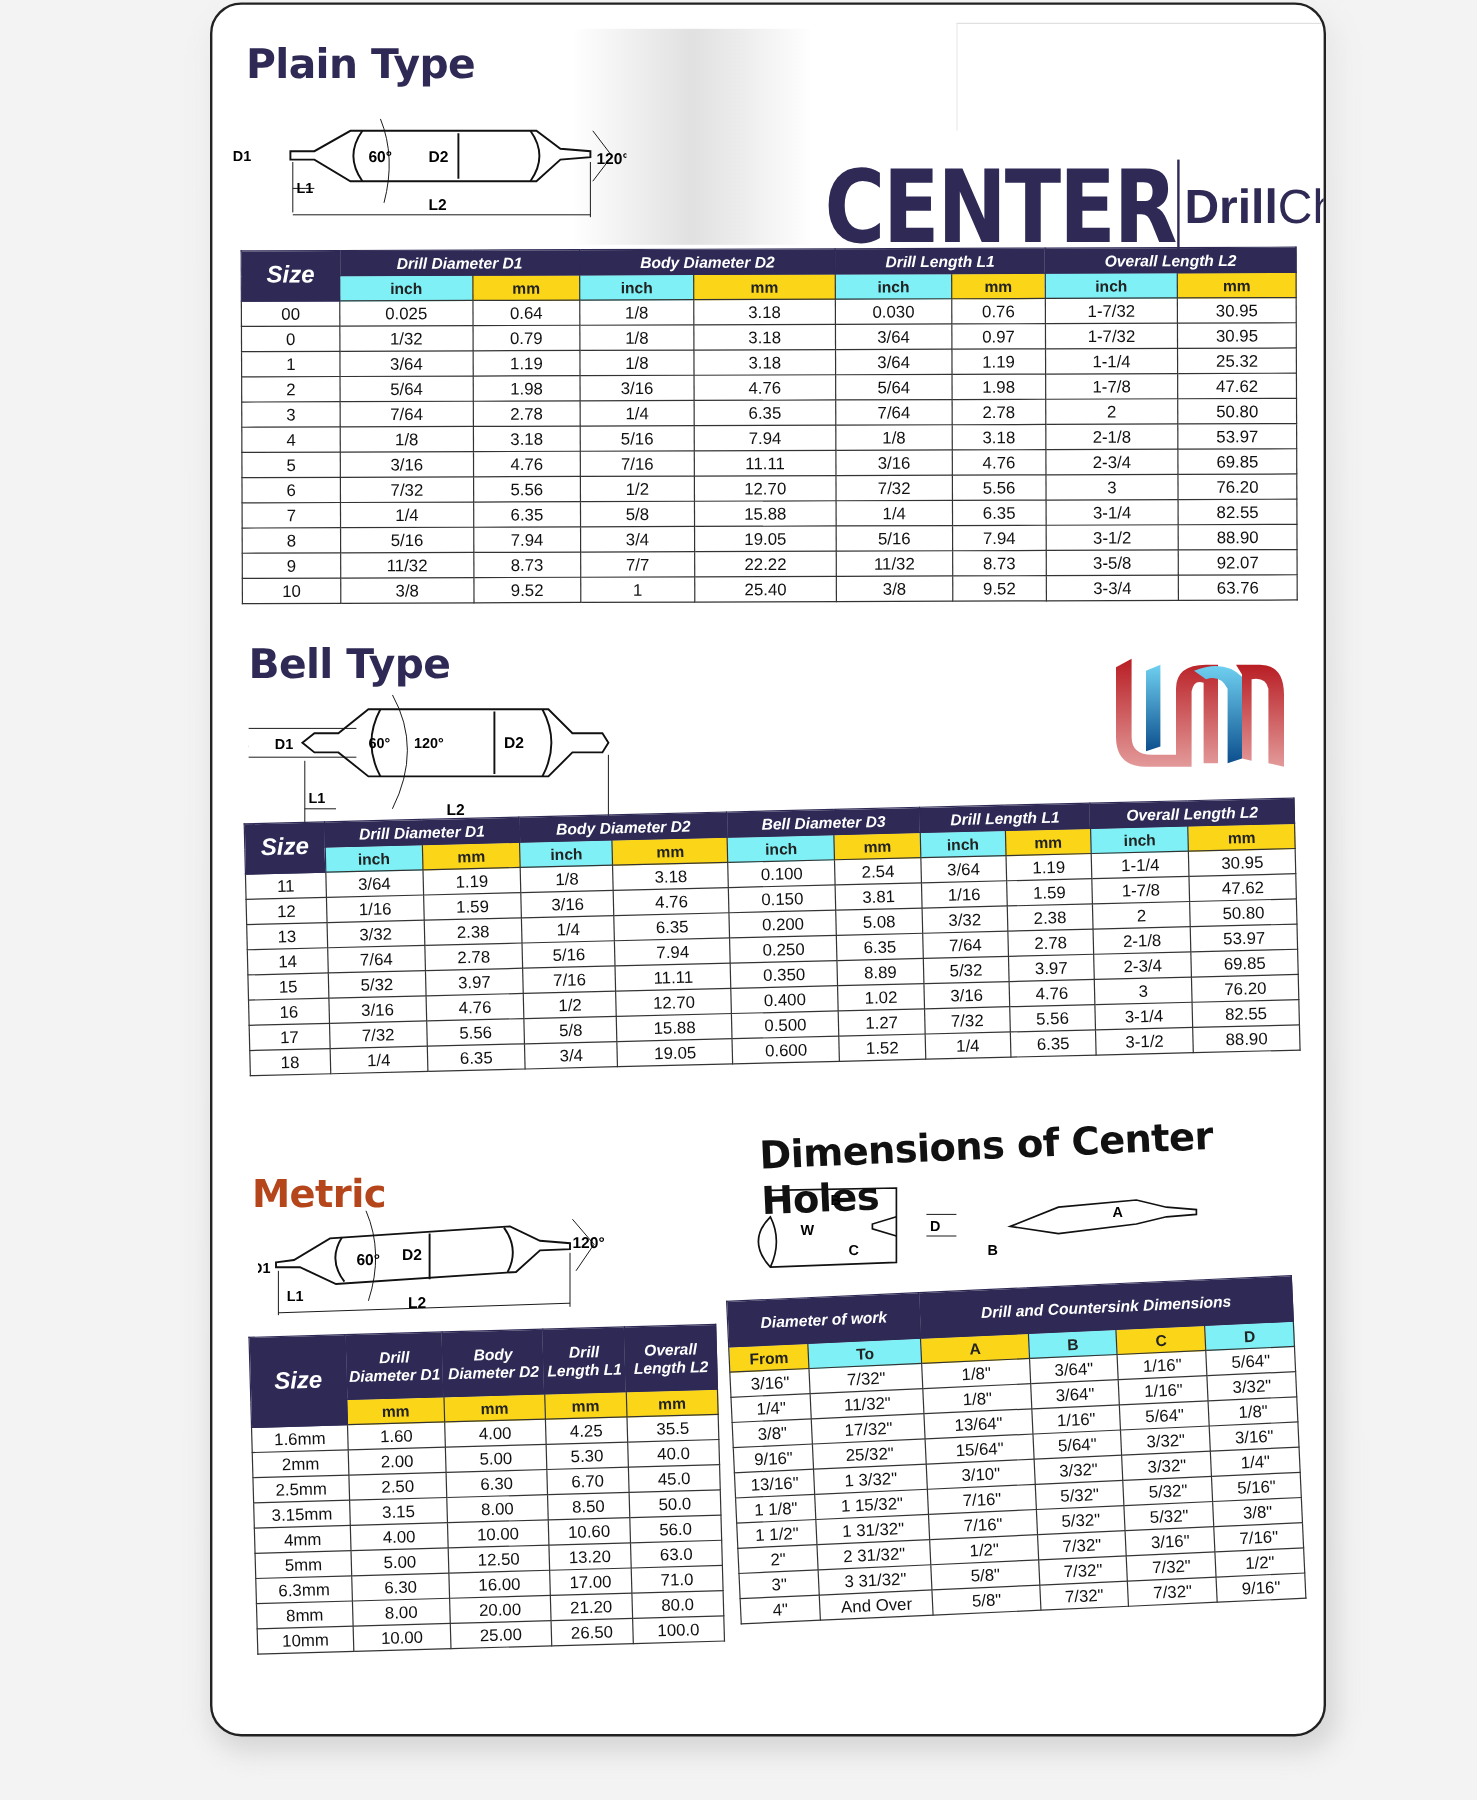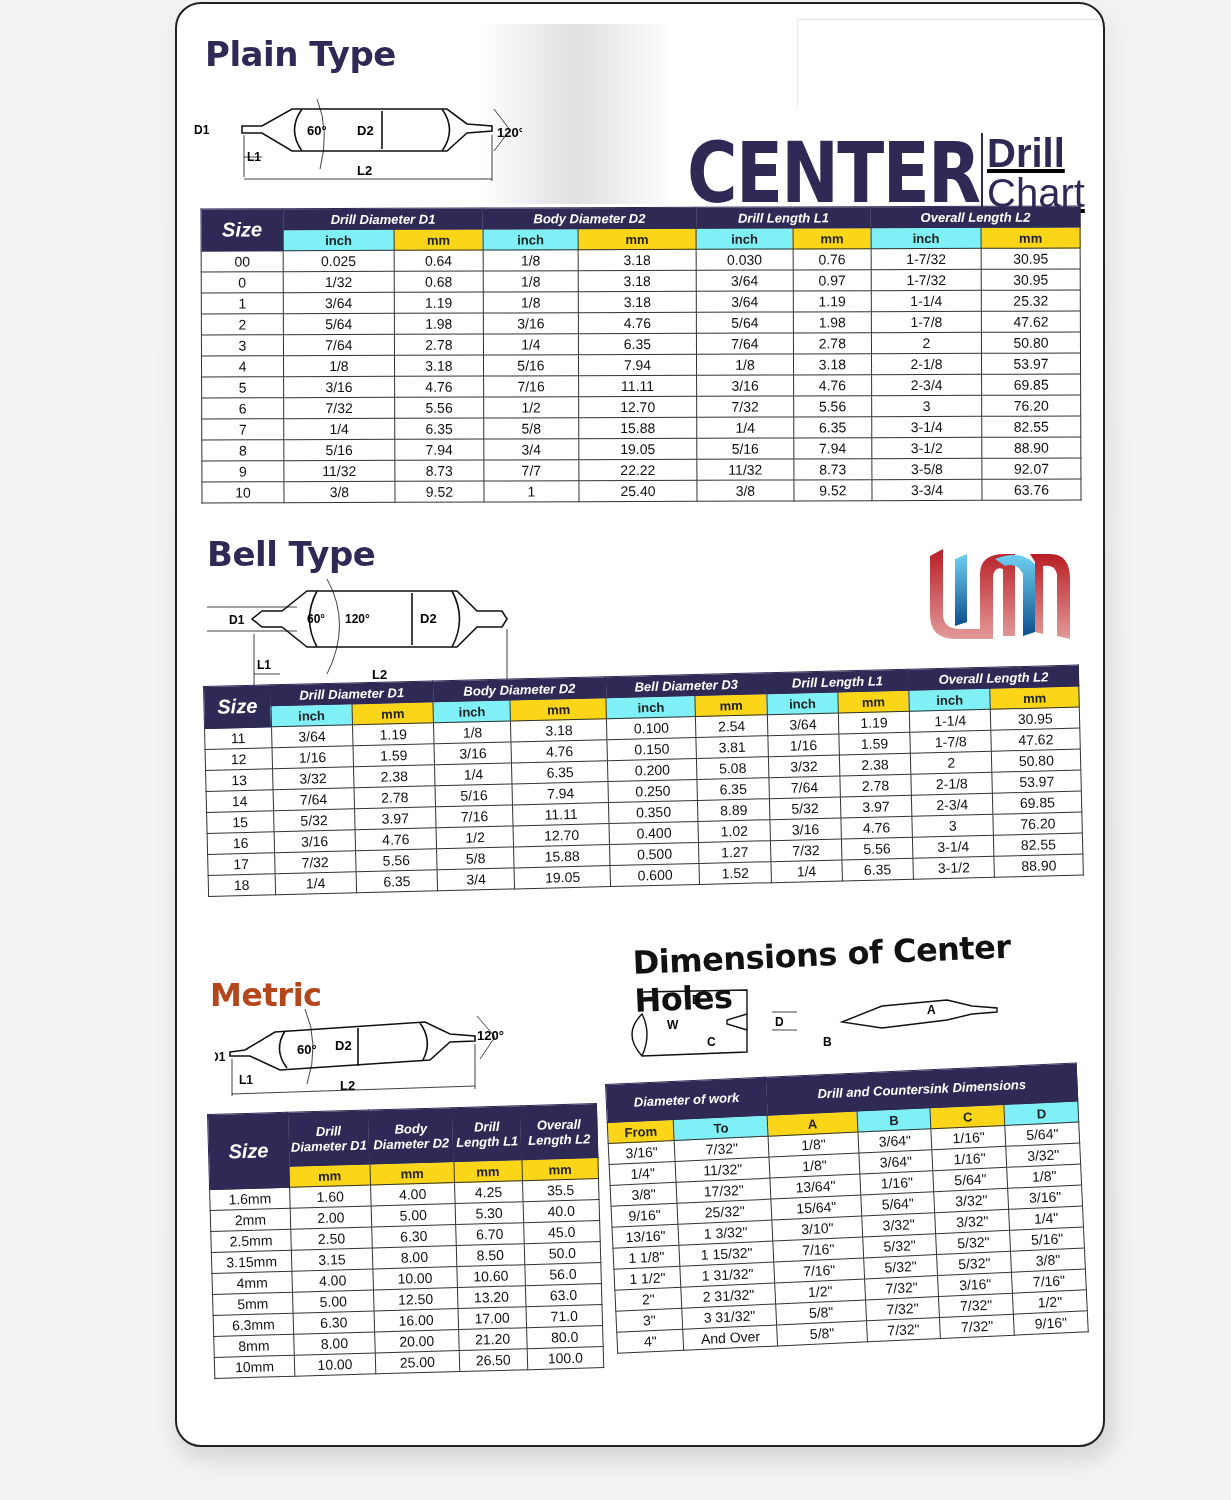--- a/index.html
+++ b/index.html
@@ -11,21 +11,21 @@
     border: 2px solid #222; border-radius: 26px; overflow: hidden; }
   .sec-title { position: absolute; font-weight: bold; font-family: "DejaVu Sans", sans-serif; letter-spacing: -0.5px; }
   .t-plain { left: 28px; top: 30px; font-size: 34px; color: #2e2a55; }
   .t-bell { left: 30px; top: 530px; font-size: 34px; color: #2e2a55; text-align: center; }
   .t-metric { left: 33px; top: 972px; font-size: 32px; color: #b5461b; }
   .t-holes { left: 455px; top: 940px; font-size: 32px; color: #111; transform: rotate(-2.5deg); transform-origin: left top; }
   .brand { position: absolute; left: 510px; top: 100px; display: flex; align-items: center; margin-top: 20px; }
   .brand .center { font-family: "DejaVu Sans", sans-serif; font-weight: bold; font-size: 84px; color: #2e2a55;
     transform: scaleX(0.82); transform-origin: left; letter-spacing: -2px; width: 290px; }
   .brand .bar { width: 2px; height: 80px; background: #2e2a55; margin: 0 4px 0 4px; }
-  .brand .stack { display: flex; flex-direction: column; line-height: 1; text-decoration: underline; }
+  .brand .stack { display: flex; line-height: 1; }
   .brand .drill { font-size: 40px; font-weight: bold; color: #2e2a55; }
   .brand .chart { font-size: 40px; color: #2e2a55; }
   .tools { position: absolute; left: 300px; top: 20px; width: 200px; height: 180px;
     background: linear-gradient(90deg, rgba(255,255,255,0), #ddd 30%, #c8c8c8 50%, #ddd 70%, rgba(255,255,255,0)); opacity: .55; }
   .blueprint { position: absolute; left: 620px; top: 15px; width: 310px; height: 90px;
     border-top: 1px solid #ccc; border-left: 1px solid #ddd; opacity: .6; }
   .diagram { position: absolute; }
   table.grid { border-collapse: collapse; position: absolute; font-size: 14px; color: #111; }
   table.grid td, table.grid th { border: 1px solid #333; text-align: center; height: 21px; padding: 0 2px; }
   table.grid th.hd { background: #2e2a55; color: #fff; font-style: italic; font-weight: bold; font-size: 13px; border-color: #2e2a55; }
@@ -109,21 +109,21 @@
           <td>1/8</td>
           <td>3.18</td>
           <td>0.030</td>
           <td>0.76</td>
           <td>1-7/32</td>
           <td>30.95</td>
         </tr>
         <tr>
           <td>0</td>
           <td>1/32</td>
-          <td>0.68</td>
+          <td>0.79</td>
           <td>1/8</td>
           <td>3.18</td>
           <td>3/64</td>
           <td>0.97</td>
           <td>1-7/32</td>
           <td>30.95</td>
         </tr>
         <tr>
           <td>1</td>
           <td>3/64</td>

